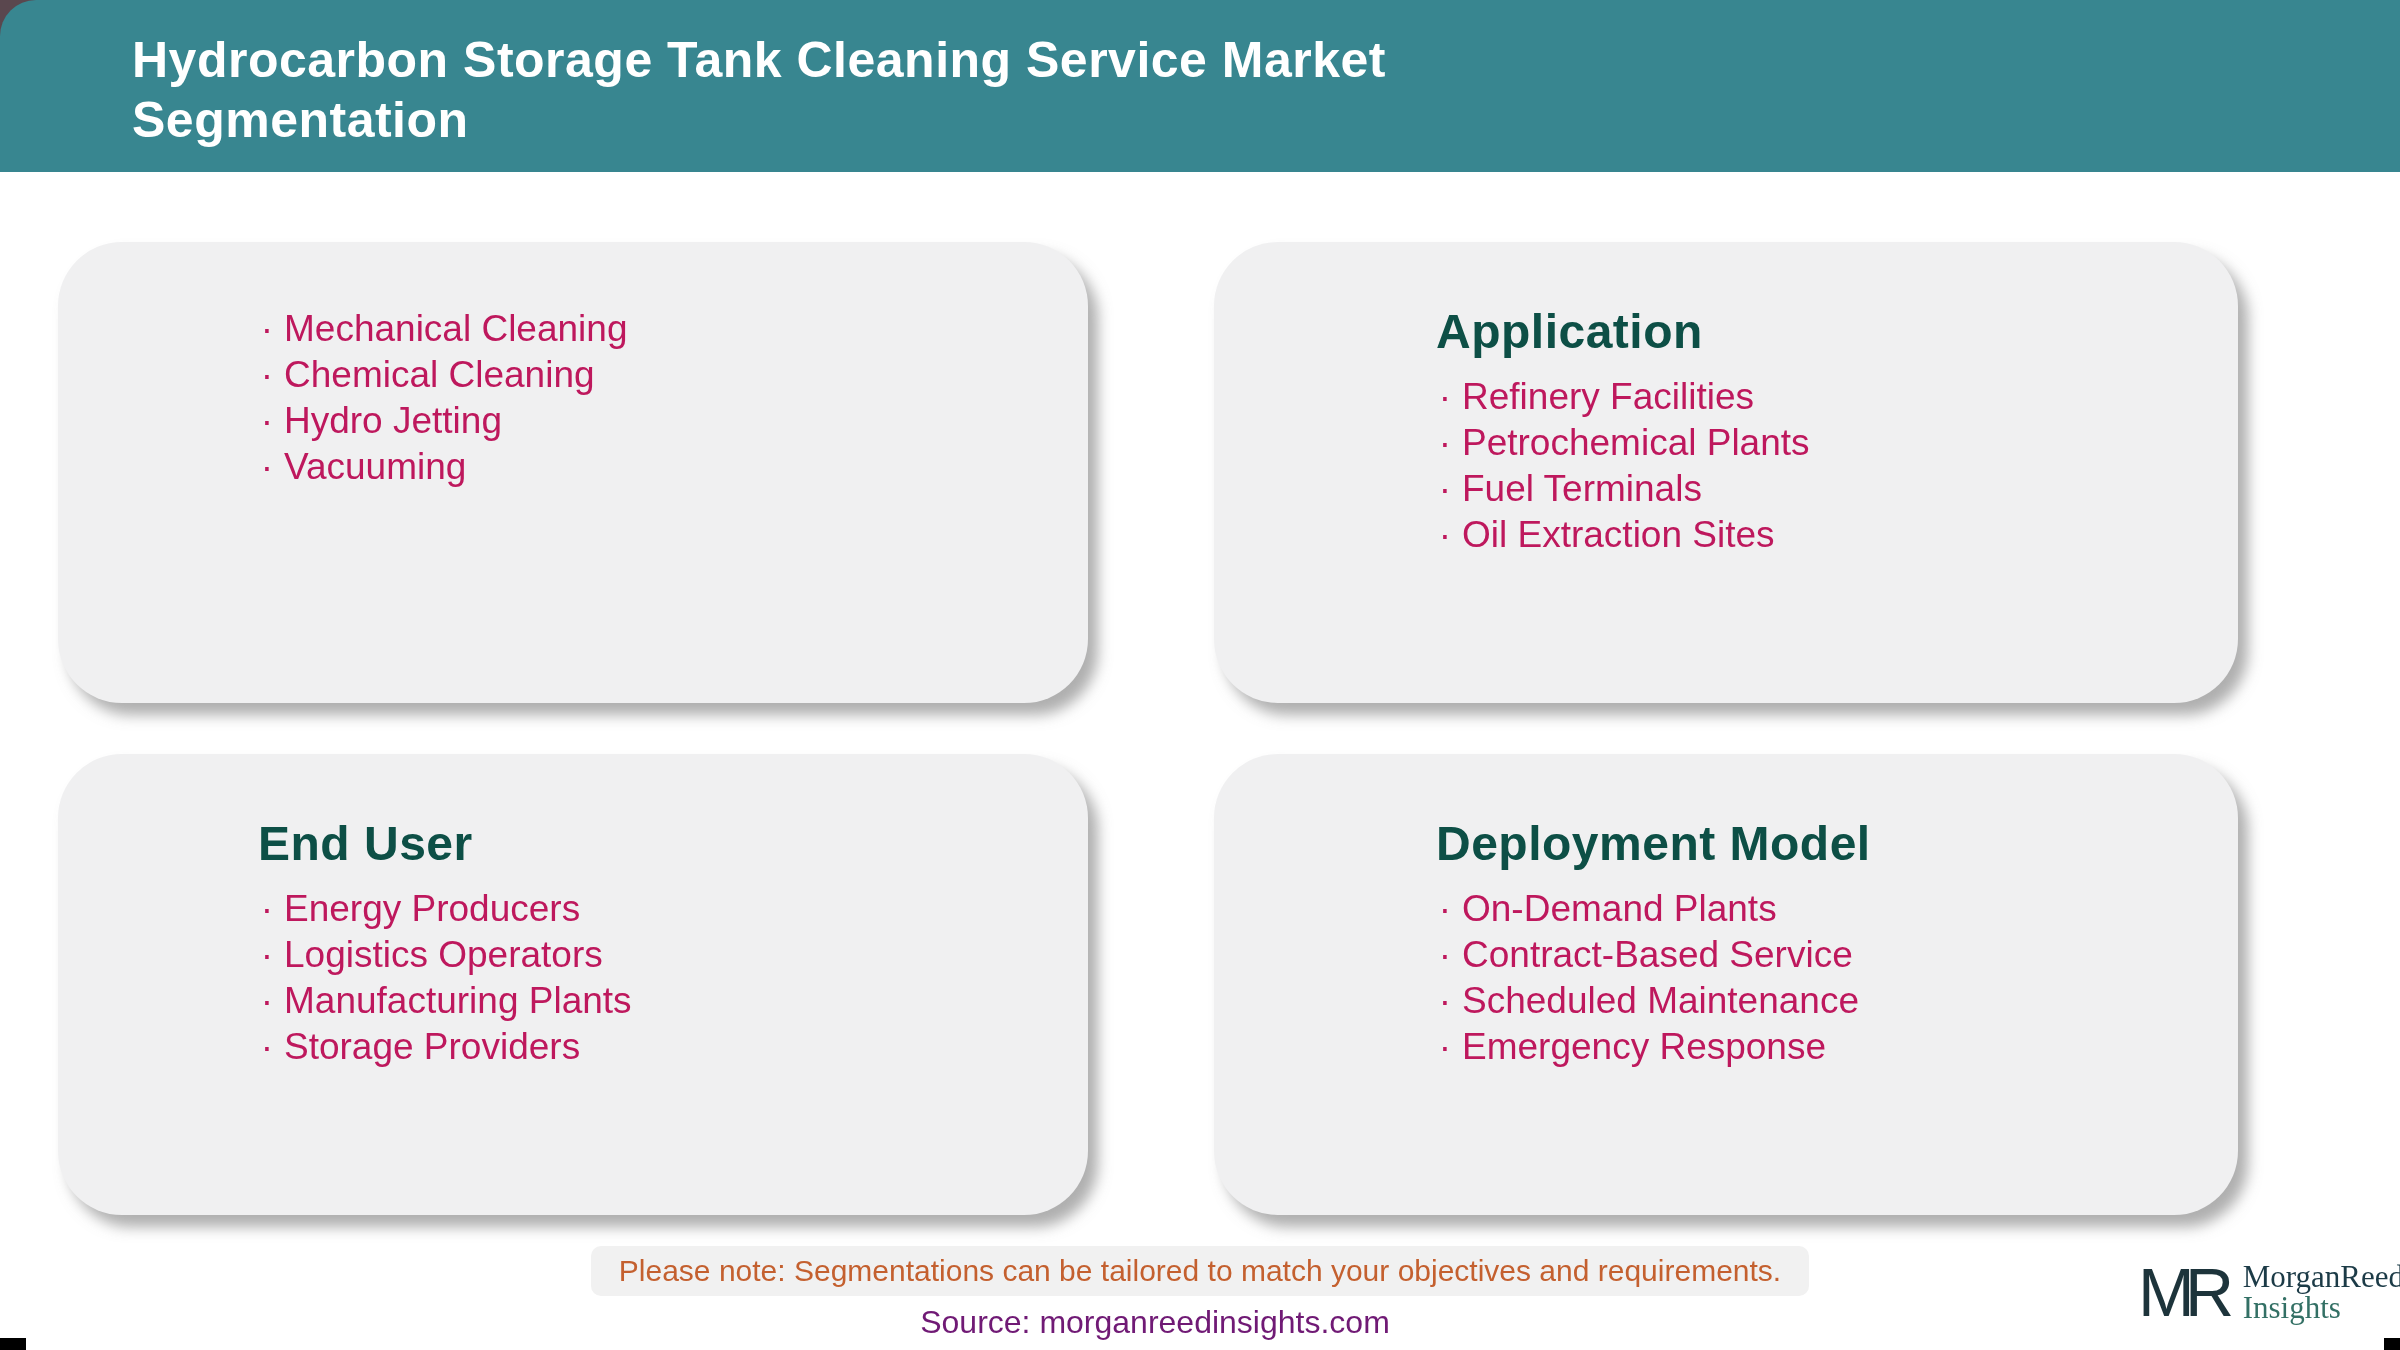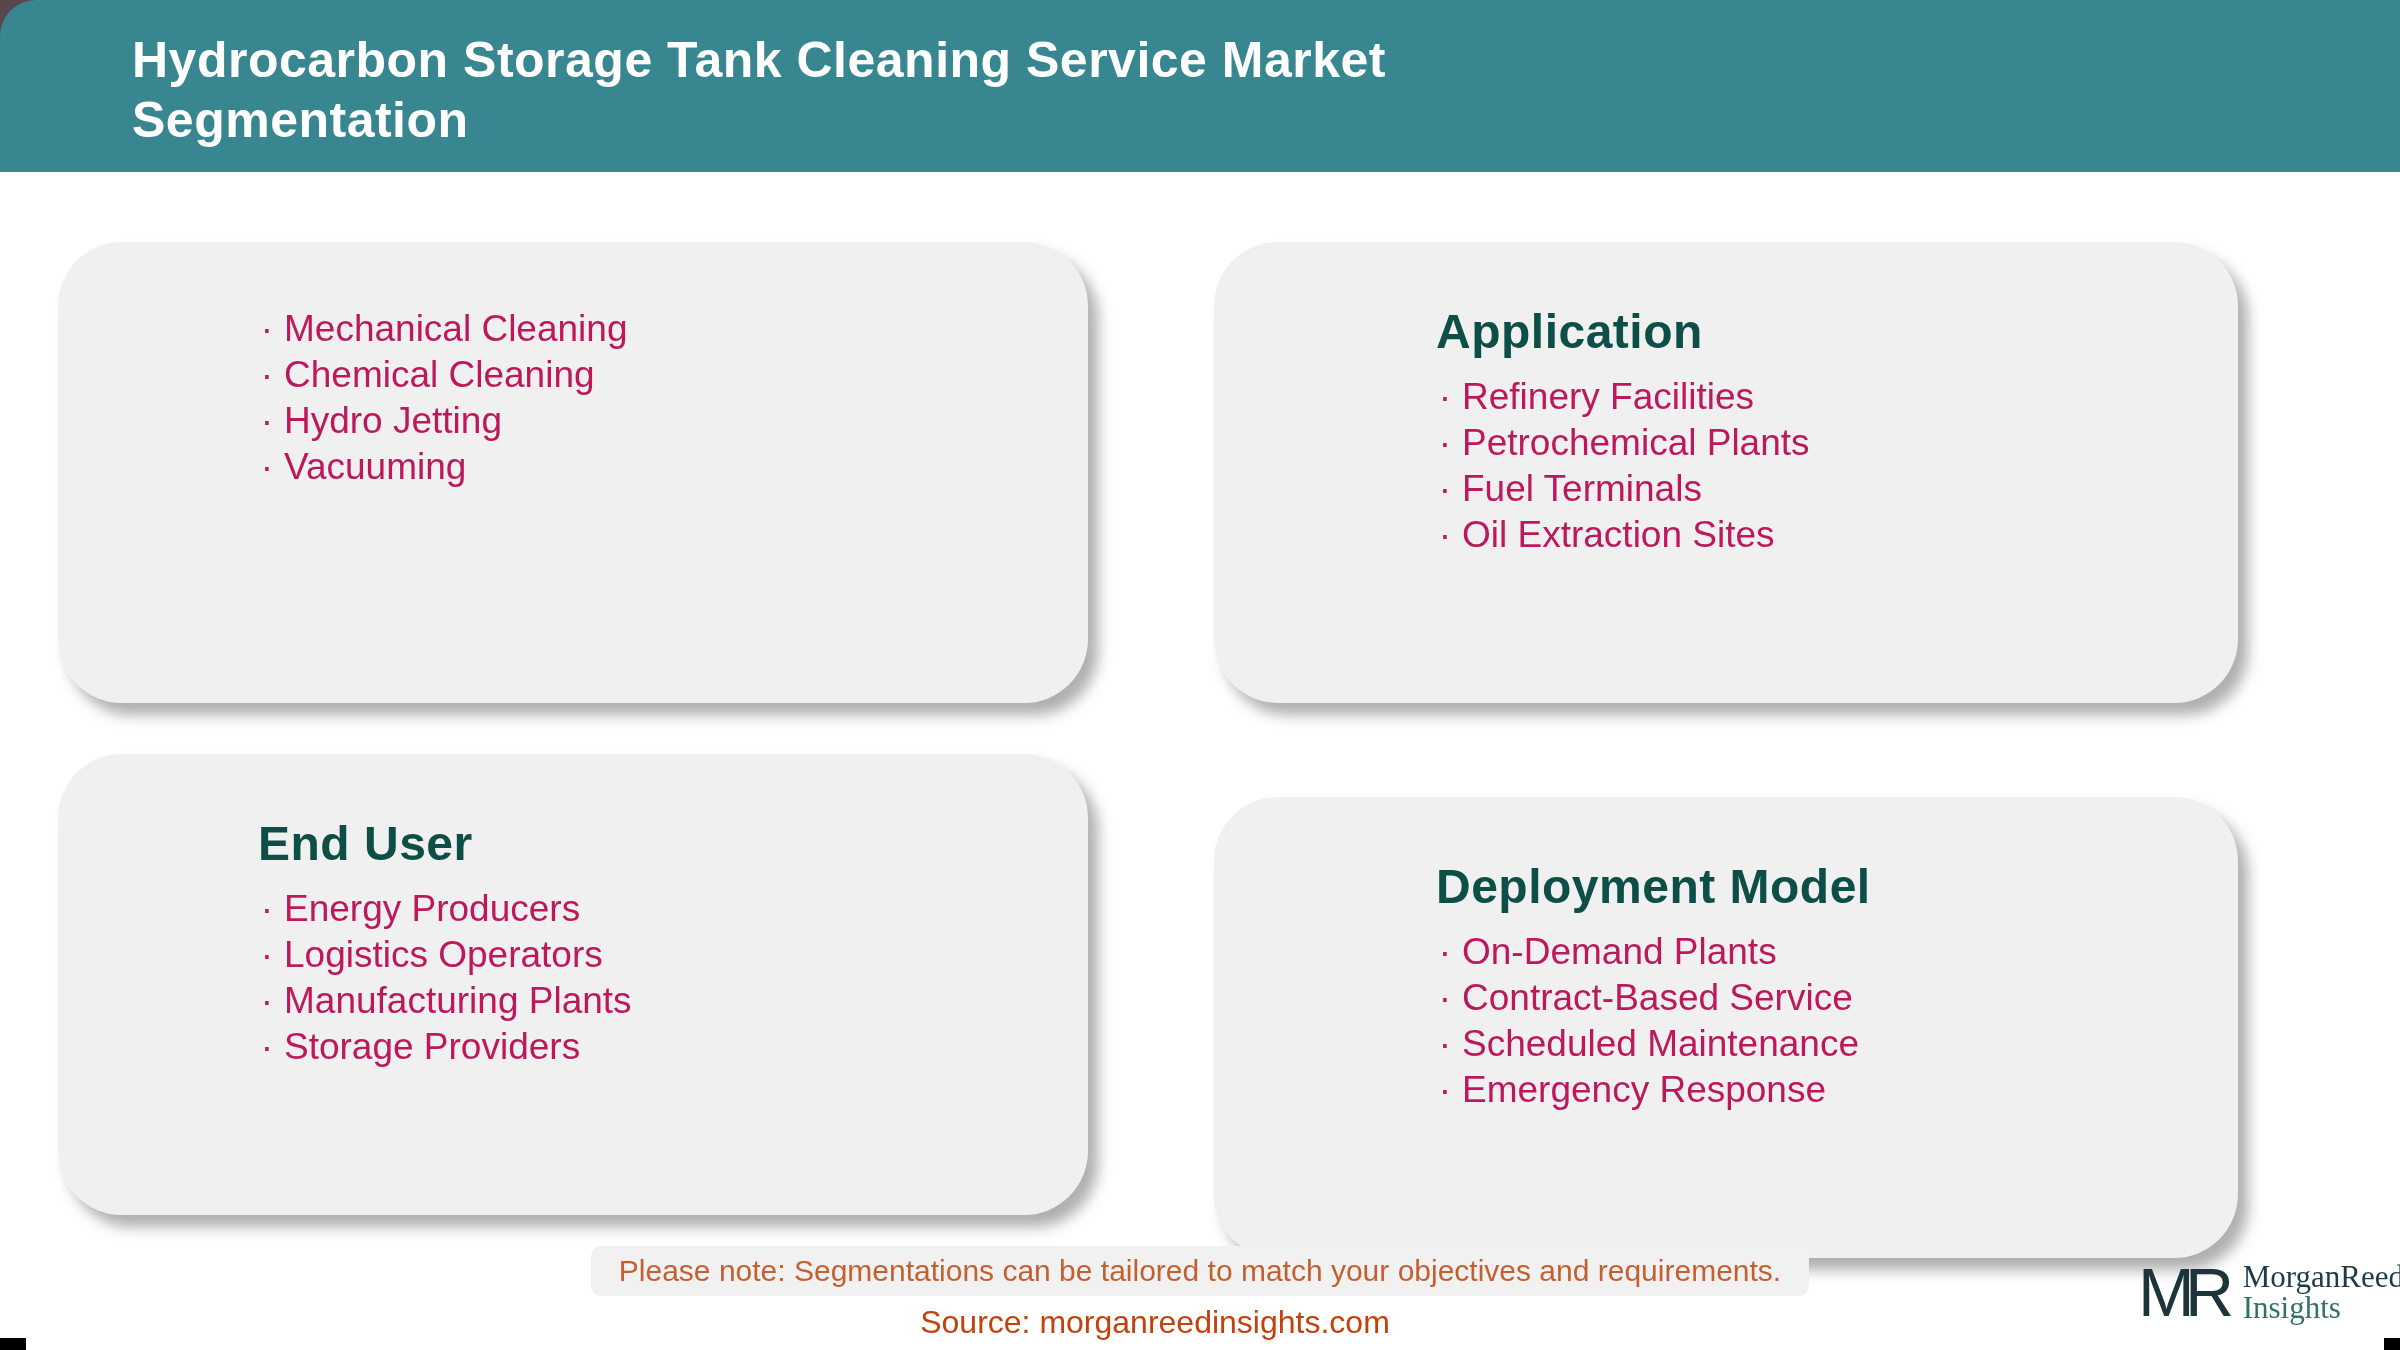--- a/index.html
+++ b/index.html
@@ -37,21 +37,21 @@
 
   .card {
     position: absolute;
     background: #f0f0f1;
     border-radius: 64px;
     box-shadow: 10px 12px 14px rgba(110,110,110,0.55);
   }
   .card.pos-tl { left: 58px;   top: 242px; width: 1030px; height: 461px; }
   .card.pos-tr { left: 1214px; top: 242px; width: 1024px; height: 461px; }
   .card.pos-bl { left: 58px;   top: 754px; width: 1030px; height: 461px; }
-  .card.pos-br { left: 1214px; top: 797px; width: 1024px; height: 461px; }
+  .card.pos-br { left: 1214px; top: 754px; width: 1024px; height: 461px; }
 
   .card .inner-left  { padding: 64px 40px 0 200px; }
   .card .inner-right { padding: 64px 40px 0 222px; }
 
   .card h2 {
     color: #0d4f46;
     font-size: 48px;
     font-weight: bold;
     line-height: 52px;
     margin-bottom: 16px;
@@ -85,21 +85,21 @@
     padding: 8px 28px;
     color: #c4602f;
     font-size: 30px;
     line-height: 34px;
   }
 
   .source-line {
     position: absolute; top: 1304px; left: 0;
     width: 2310px;
     text-align: center;
-    color: #c2410c;
+    color: #701a75;
     font-size: 32px;
   }
 
   .logo {
     position: absolute; left: 2138px; top: 1260px;
     display: flex; align-items: center;
     z-index: 3;
   }
   .logo .monogram {
     color: #1d343b;

